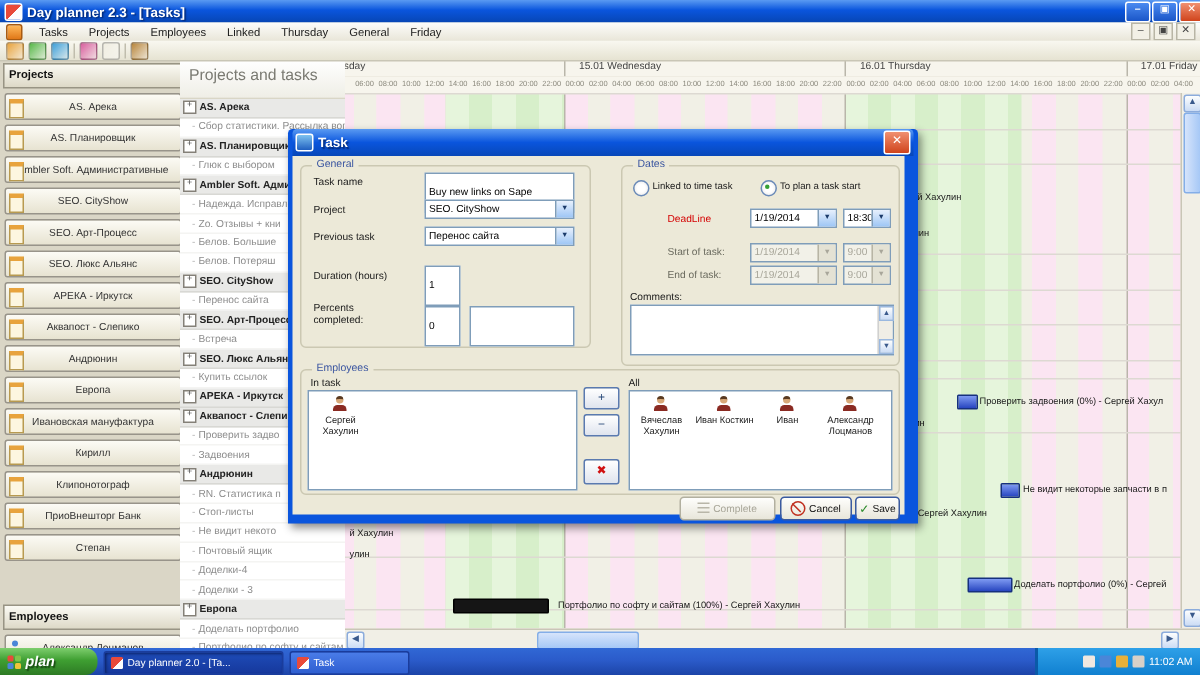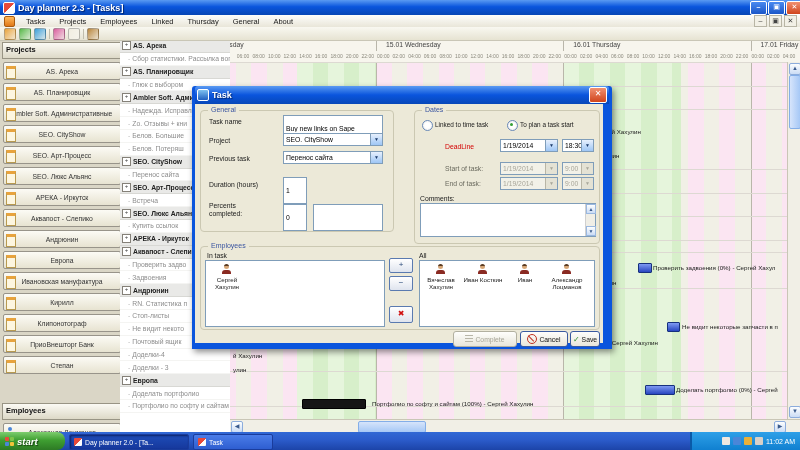--- a/index.html
+++ b/index.html
@@ -148,21 +148,21 @@
 
 <div class="menubar">
   <span class="menu-ic"></span>
   <span id="menu-items" style="display:flex">
       <span class="menu-item">Tasks</span>
       <span class="menu-item">Projects</span>
       <span class="menu-item">Employees</span>
       <span class="menu-item">Linked</span>
       <span class="menu-item">Thursday</span>
       <span class="menu-item">General</span>
-      <span class="menu-item">About</span>
+      <span class="menu-item">Friday</span>
     </span>
   <span class="mdi">
     <span>–</span>
     <span>▣</span>
     <span>✕</span>
   </span>
 </div>
 
 <div class="toolbar">
     <span id="toolbar-icons" style="display:flex;gap:3px;align-items:center">
@@ -245,20 +245,21 @@
   <div class="side-header">Employees</div>
   <div id="side-employees">
       <div class="side-btn">
         <span class="ic-emp"></span>
         <span>Александр Лоцманов</span>
       </div>
     </div>
 </div>
 
 <div class="tree">
+  <div class="tree-header">Projects and tasks</div>
   <div id="tree-rows">
       <div class="tree-row g">
         <span class="plusbox">+</span>
         <span>AS. Арека</span>
       </div>
       <div class="tree-row t">
         <span class="dash">-</span>
         <span>Сбор статистики. Рассылка воп</span>
       </div>
       <div class="tree-row g">
@@ -599,21 +600,21 @@
 </div>
 
 <div class="taskbar">
   <div class="start">
     <span class="flag">
       <i style="background:#e84a3a"></i>
         <i style="background:#7ec44a"></i>
         <i style="background:#4a86d8"></i>
         <i style="background:#f0c43a"></i>
     </span>
-    <span>start</span>
+    <span>plan</span>
   </div>
   <span id="taskbar-tasks" style="display:flex">
       <div class="task active">
         <span class="tic"></span>
         <span>Day planner 2.0 - [Ta...</span>
       </div>
       <div class="task normal">
         <span class="tic"></span>
         <span>Task</span>
       </div>

